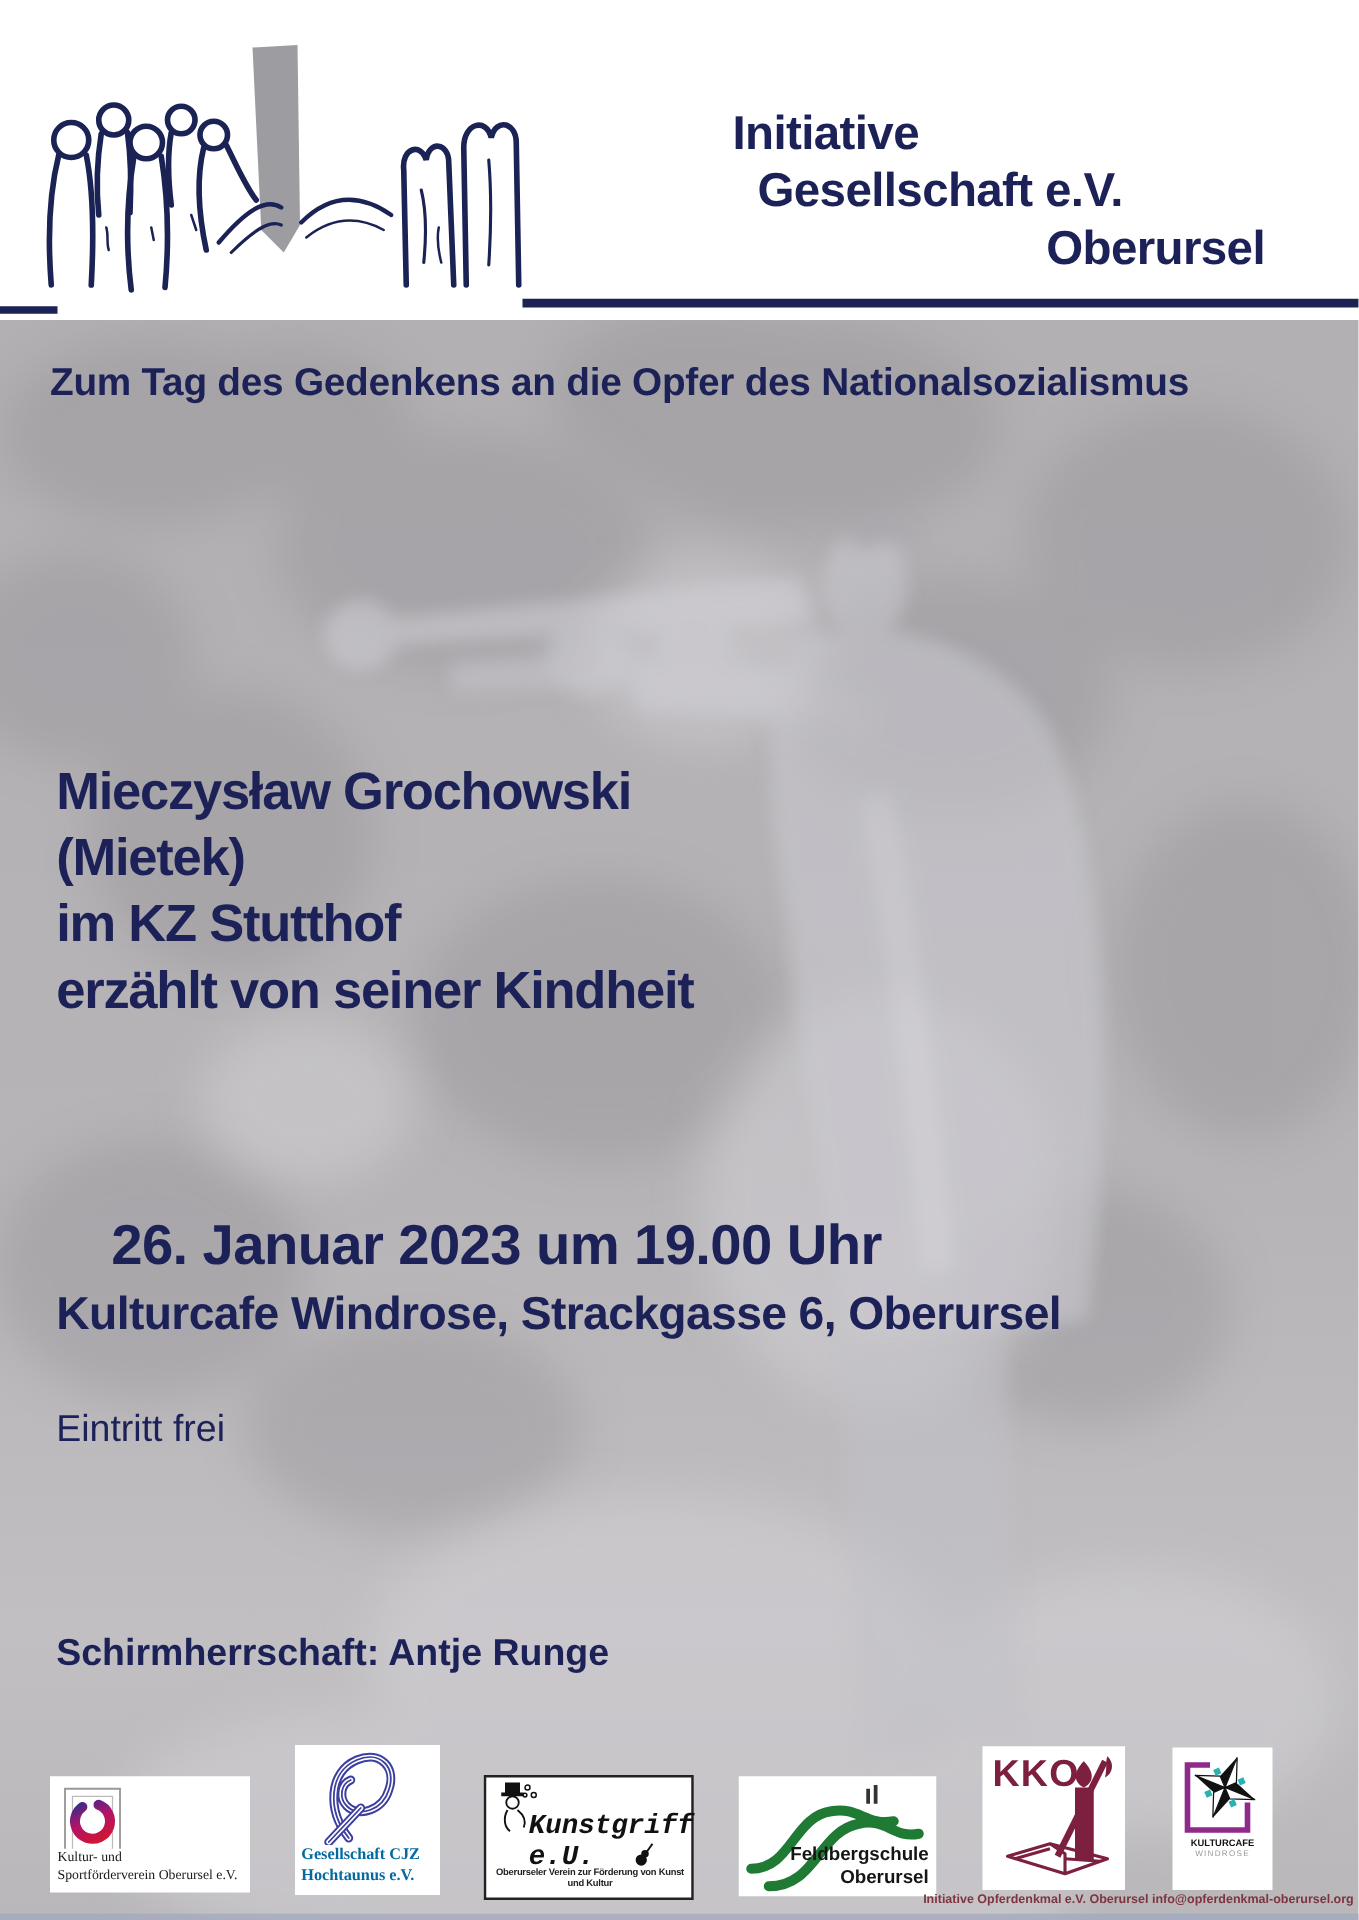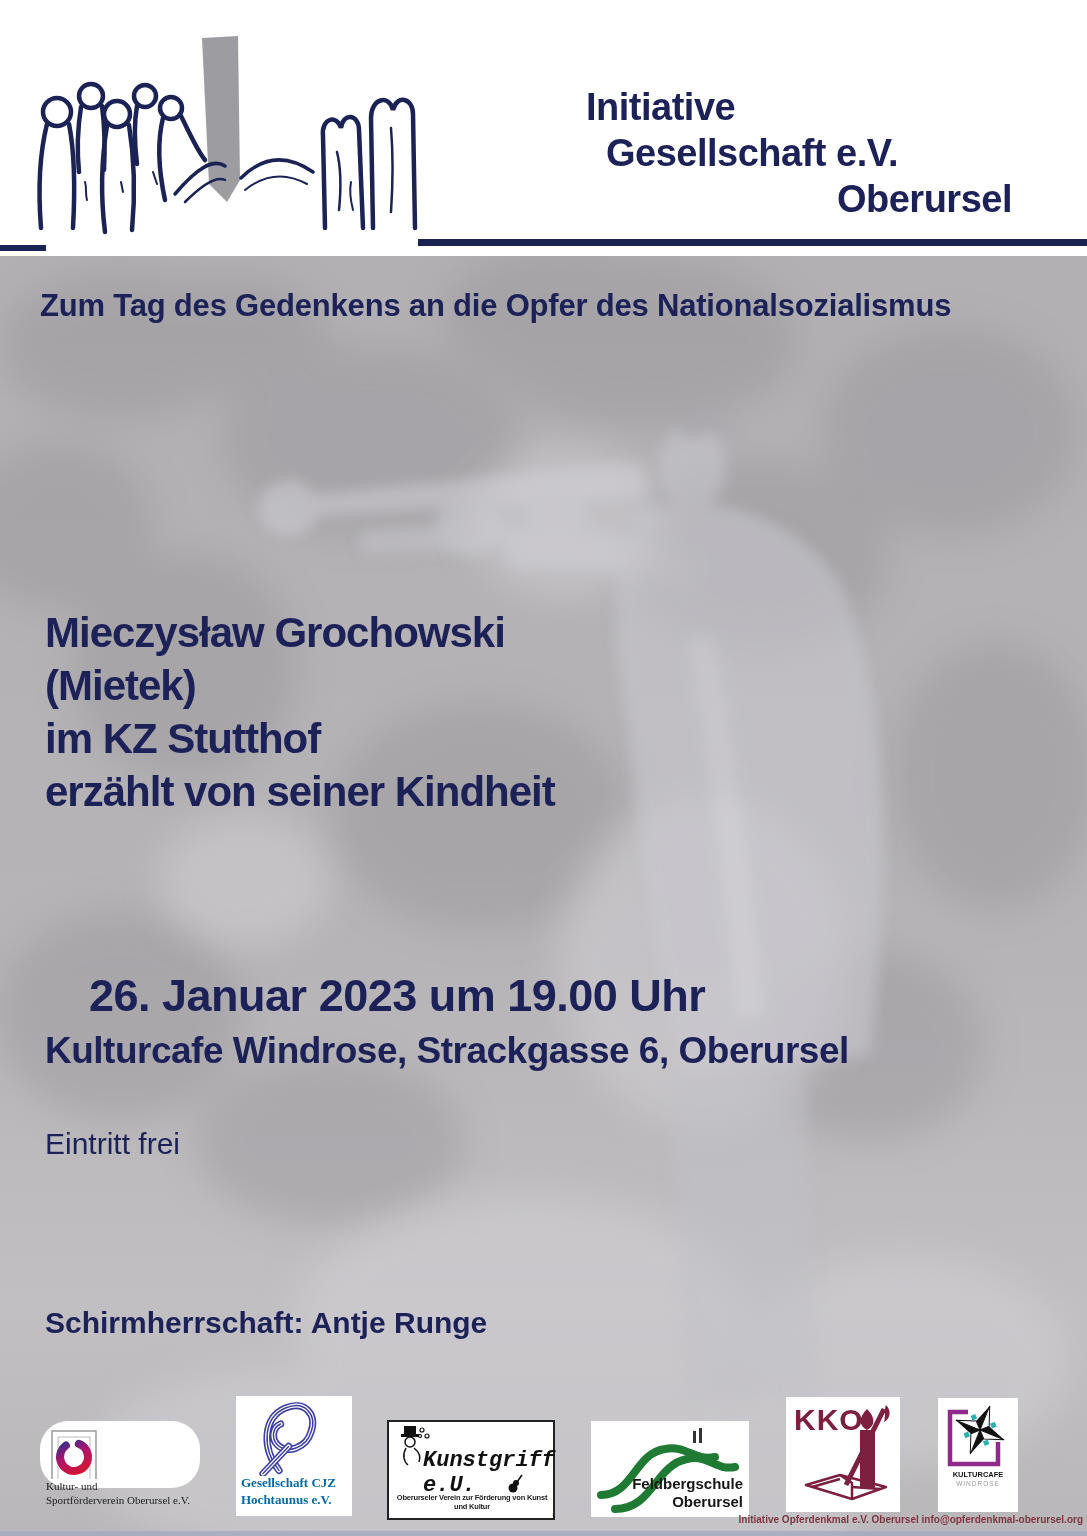--- a/index.html
+++ b/index.html
@@ -25,21 +25,21 @@
   .rule-b{left:418px;top:239px;width:669px;height:7px;}
   
   .subtitle{position:absolute;left:40px;top:288px;font-weight:bold;font-size:31px;letter-spacing:-0.2px;}
   .title{position:absolute;left:45px;top:606px;font-weight:bold;font-size:42px;line-height:53px;letter-spacing:-1px;}
   .when{position:absolute;left:45px;top:970px;font-weight:bold;font-size:45px;letter-spacing:-0.5px;margin-left:44px;}
   .where{position:absolute;left:45px;top:1030px;font-weight:bold;font-size:37px;letter-spacing:-0.5px;}
   .admission{position:absolute;left:45px;top:1127px;font-weight:normal;font-size:30px;}
   .patronage{position:absolute;left:45px;top:1306px;font-weight:bold;font-size:30px;}
   
   .sponsor{position:absolute;background:#ffffff;color:#111;}
-  .sp-ksv{left:40px;top:1421px;width:160px;height:67px;border-radius:28px;}
+  .sp-ksv{left:40px;top:1421px;width:160px;height:93px;}
   .sp-ksv .mark{position:absolute;left:4px;top:4px;}
   .sp-ksv .txt{position:absolute;left:6px;top:58px;font-family:"Liberation Serif", serif;font-size:11px;line-height:14px;color:#1a1a1a;}
   .sp-cjz{left:236px;top:1396px;width:116px;height:120px;}
   .sp-cjz .mark{position:absolute;left:14px;top:4px;}
   .sp-cjz .txt{position:absolute;left:5px;top:78px;font-family:"Liberation Serif", serif;font-weight:bold;font-size:13px;line-height:17px;color:#0369a1;}
   .sp-kg{left:387px;top:1420px;width:168px;height:100px;box-sizing:border-box;border:2px solid #222;}
   .sp-kg .mark{position:absolute;left:6px;top:2px;}
   .sp-kg .title-script{position:absolute;left:34px;top:26px;font-family:Liberation Mono, monospace;font-style:italic;font-weight:bold;font-size:22px;color:#111;}
   .sp-kg .guitar{position:absolute;left:118px;top:52px;}
   .sp-kg .txt{position:absolute;left:5px;bottom:7px;width:156px;font-size:7.5px;letter-spacing:-0.2px;color:#222;text-align:center;font-weight:bold;}

